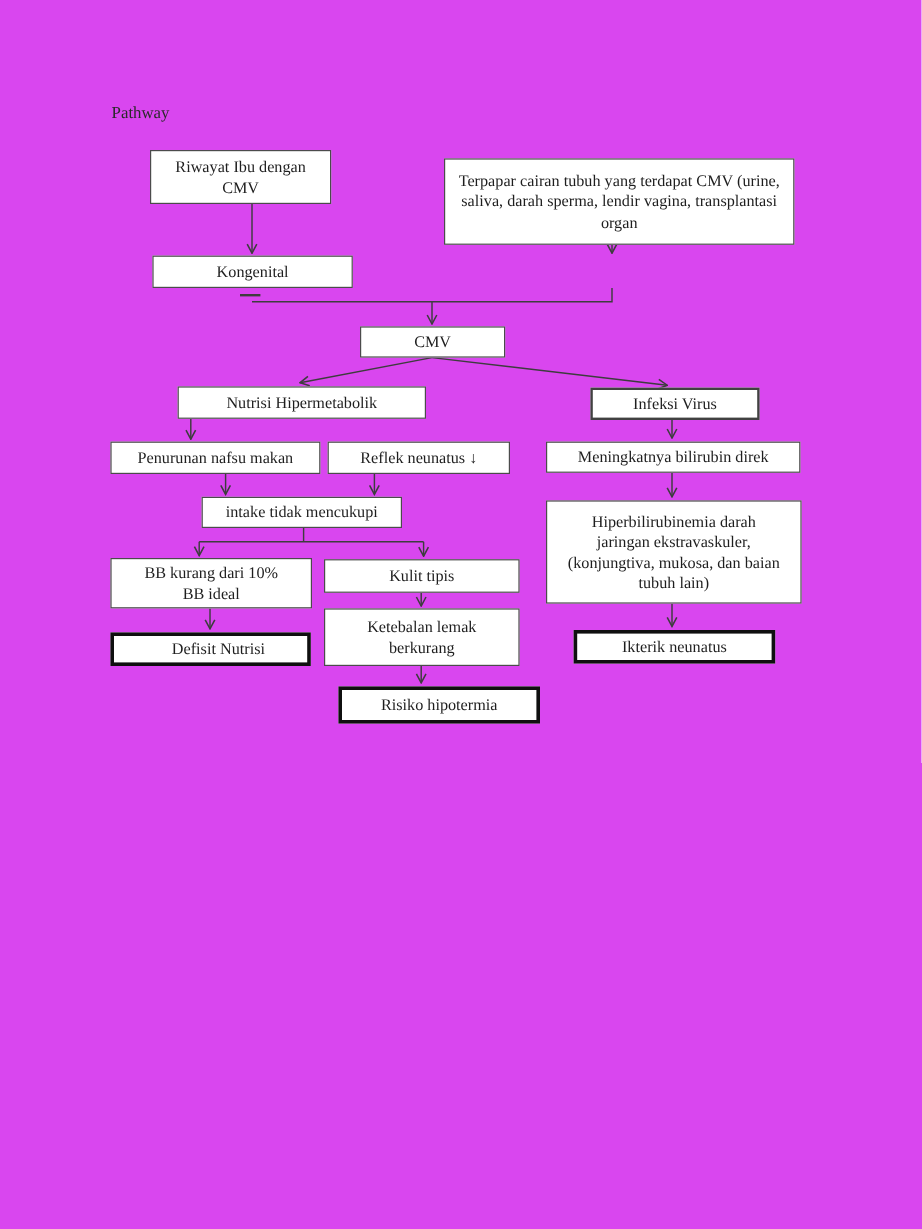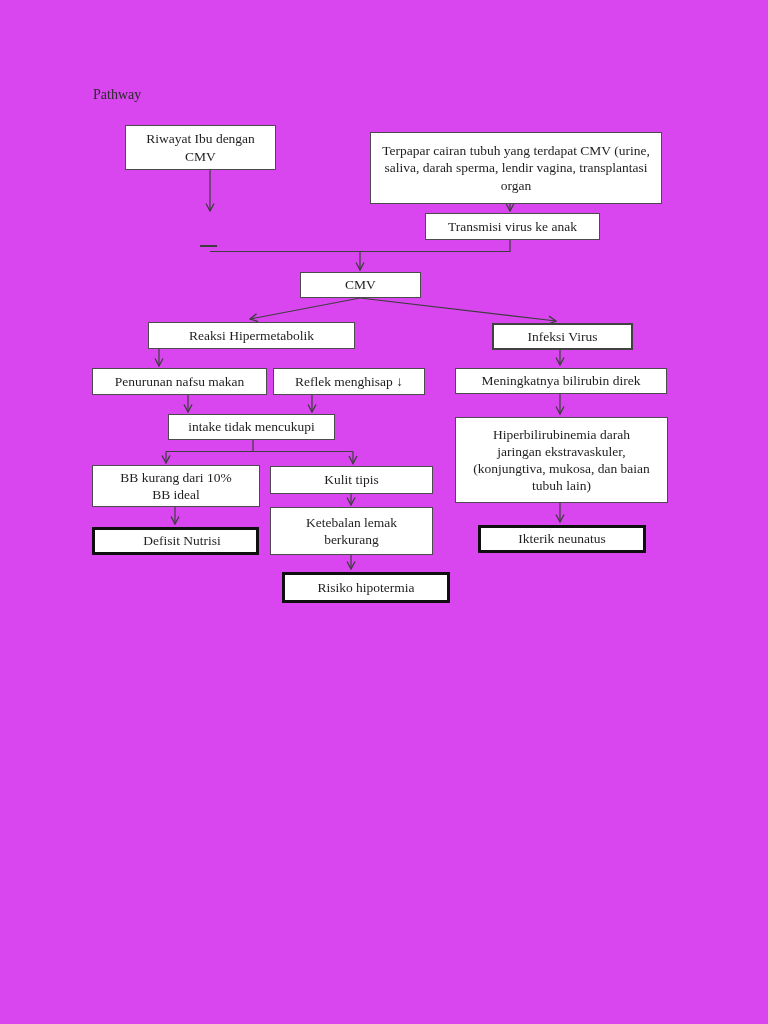--- a/index.html
+++ b/index.html
@@ -93,32 +93,32 @@
       <path d="M560,394 L560,414" marker-end="url(#arrow)"></path>
 
       <path d="M560,503 L560,522" marker-end="url(#arrow)"></path>
     </g>
   </svg>
 
   <div class="node" style="left:125px; top:125px; width:151px; height:45px; padding:0 18px;">Riwayat Ibu dengan CMV</div>
 
   <div class="node" style="left:370px; top:120px; width:292px; height:72px; padding:0 10px;margin-top:12px;">Terpapar cairan tubuh yang  terdapat CMV (urine, saliva, darah sperma, lendir vagina, transplantasi organ</div>
 
+  <div class="node" style="left:127px; top:213px; width:167px; height:27px;">Kongenital</div>
 
-  <div class="node" style="left:425px; top:213px; width:175px; height:27px;">Transmisi virus ke anak</div>
 
   <div class="node" style="left:300px; top:272px; width:121px; height:26px;">CMV</div>
 
-  <div class="node" style="left:148px; top:322px; width:207px; height:27px;">Reaksi Hipermetabolik</div>
+  <div class="node" style="left:148px; top:322px; width:207px; height:27px;">Nutrisi Hipermetabolik</div>
 
   <div class="node heavy" style="left:492px; top:323px; width:141px; height:27px;">Infeksi Virus</div>
 
   <div class="node" style="left:92px; top:368px; width:175px; height:27px;">Penurunan nafsu makan</div>
 
-  <div class="node" style="left:273px; top:368px; width:152px; height:27px;">Reflek menghisap ↓</div>
+  <div class="node" style="left:273px; top:368px; width:152px; height:27px;">Reflek neunatus ↓</div>
 
   <div class="node" style="left:455px; top:368px; width:212px; height:26px;">Meningkatnya bilirubin direk</div>
 
   <div class="node" style="left:168px; top:414px; width:167px; height:26px;">intake tidak mencukupi</div>
 
   <div class="node" style="left:92px; top:465px; width:168px; height:42px; padding:0 22px;">BB kurang dari 10% BB ideal</div>
 
   <div class="node" style="left:270px; top:466px; width:163px; height:28px;">Kulit tipis</div>
 
   <div class="node" style="left:455px; top:417px; width:213px; height:86px; padding:0 14px;">Hiperbilirubinemia darah jaringan ekstravaskuler, (konjungtiva, mukosa, dan baian tubuh lain)</div>

